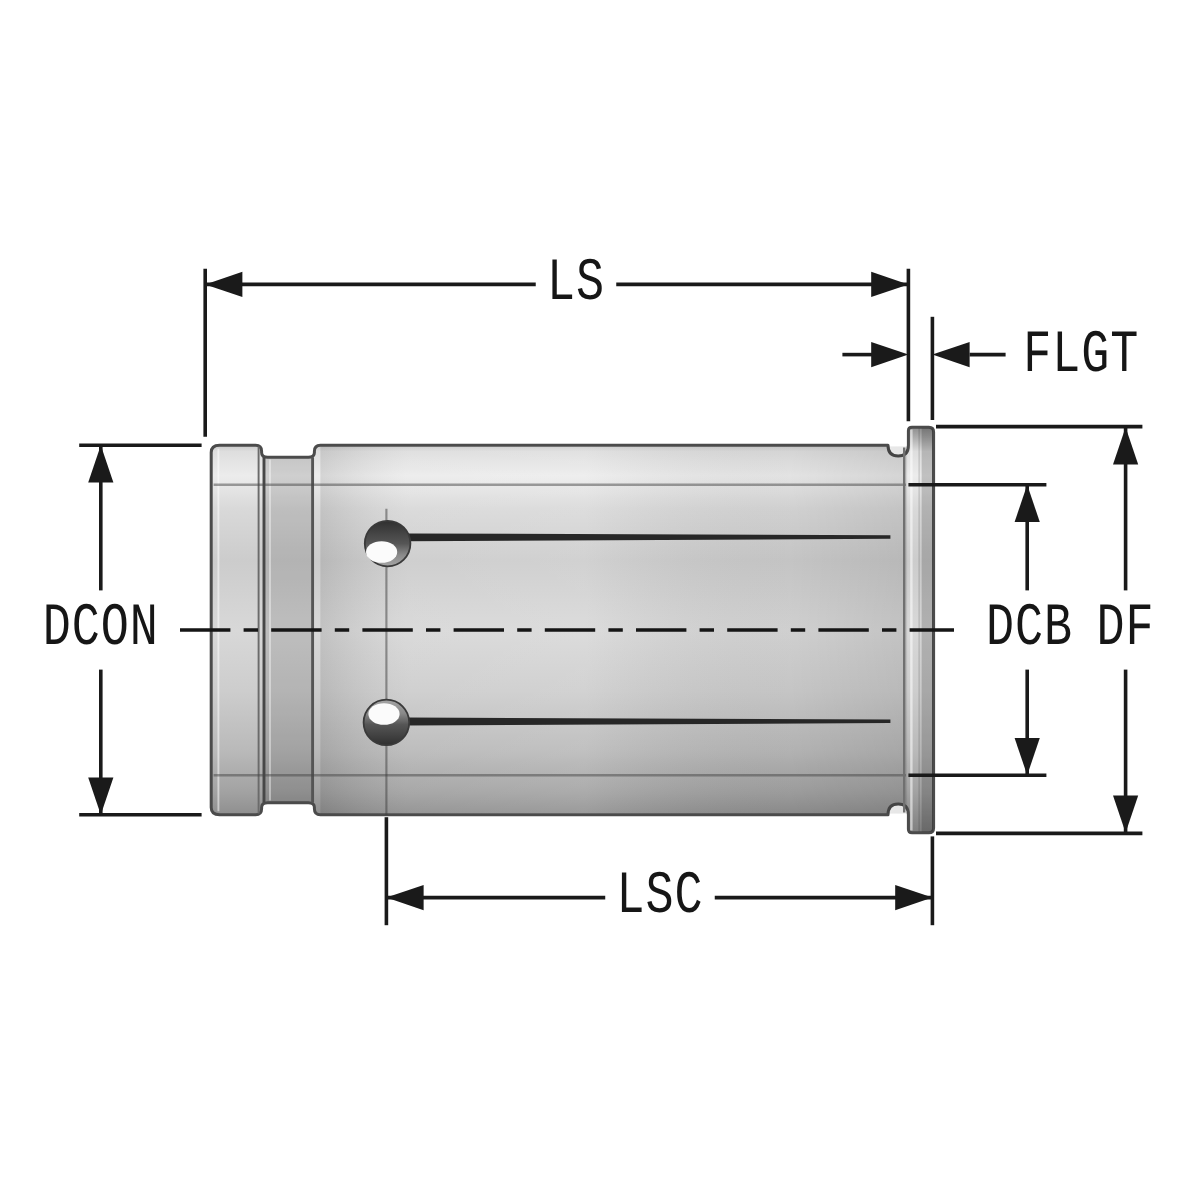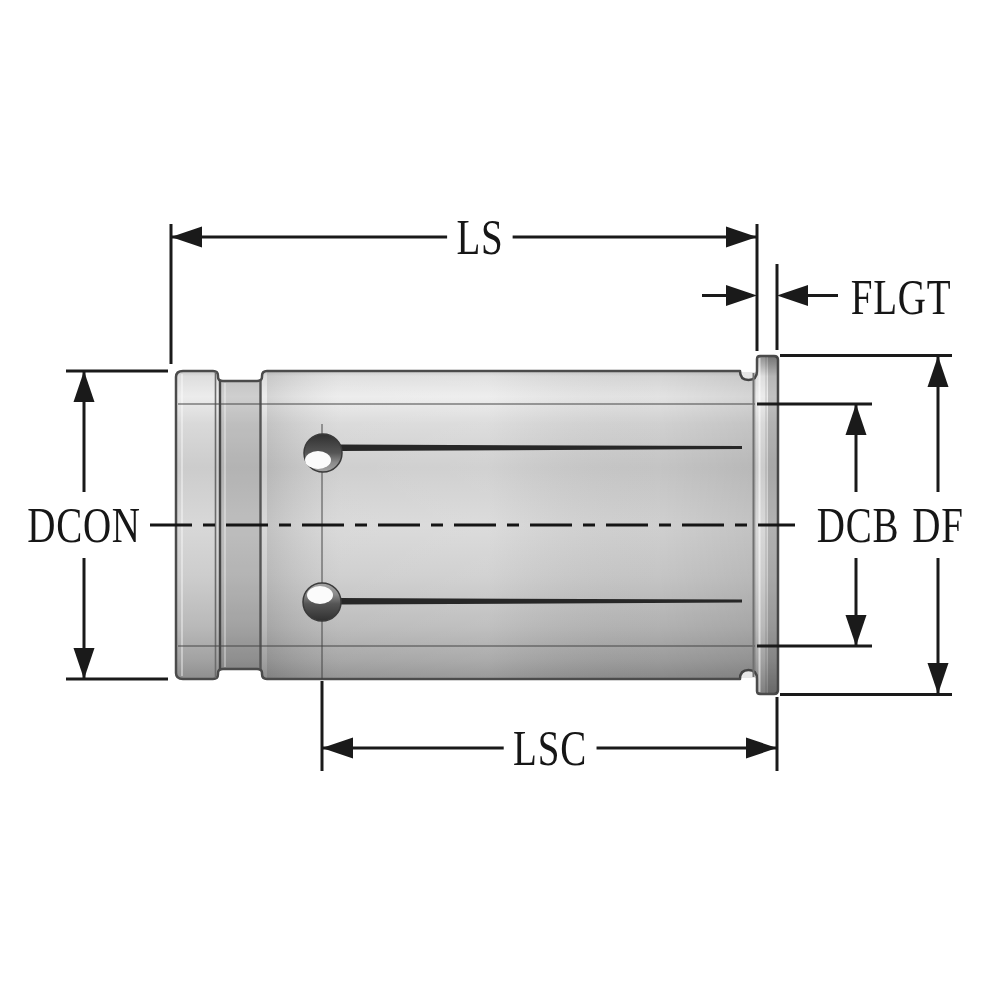--- a/index.html
+++ b/index.html
@@ -1,18 +1,18 @@
 <!DOCTYPE html>
 <html><head>
 <meta charset="utf-8">
 <style>
   html,body{margin:0;padding:0;background:#fff;}
   .stage{
     position:relative;width:990px;height:990px;background:#ffffff;
-    overflow:hidden;font-family:Liberation Serif, serif;
+    overflow:hidden;font-family:Liberation Mono, monospace;
   }
   .stage svg{position:absolute;left:0;top:0;}
   .dim-label{
     position:absolute;
     transform:translate(-50%,-50%) scaleX(0.78);
     font-size:50px;line-height:1;letter-spacing:1px;
     color:#161616;background:#ffffff;white-space:nowrap;
     padding:5px 8px;text-align:center;
   }
 </style>

